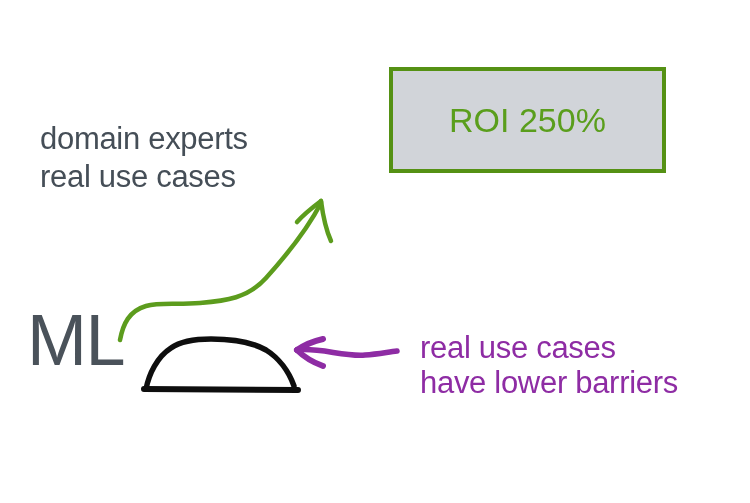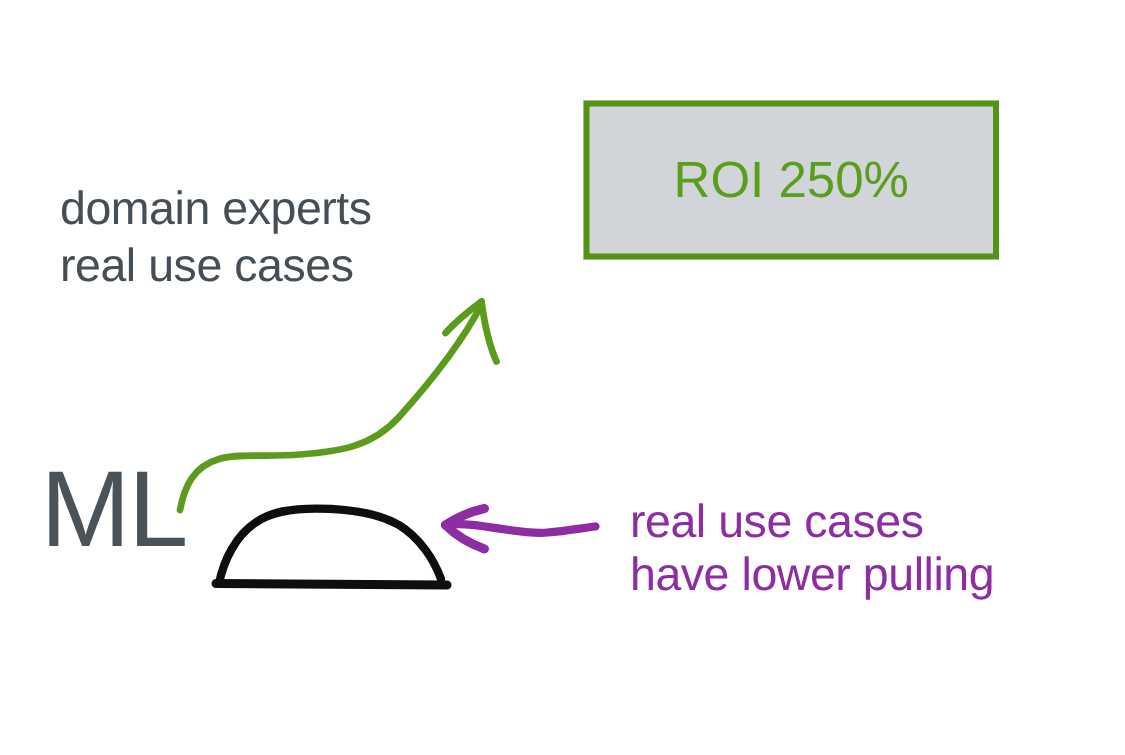--- a/index.html
+++ b/index.html
@@ -114,16 +114,16 @@
 
   <div class="note note-gray" style="color: rgb(69, 78, 87);">
     <div class="line">domain experts</div>
     <div class="line">real use cases</div>
   </div>
 
   <div class="ml-label" style="color: rgb(74, 82, 90);">ML</div>
 
   <div class="note note-purple" style="color: rgb(142, 44, 164);">
     <div class="line">real use cases</div>
-    <div class="line">have lower pulling</div>
+    <div class="line">have lower barriers</div>
   </div>
 
 </div>
 
 </body></html>

